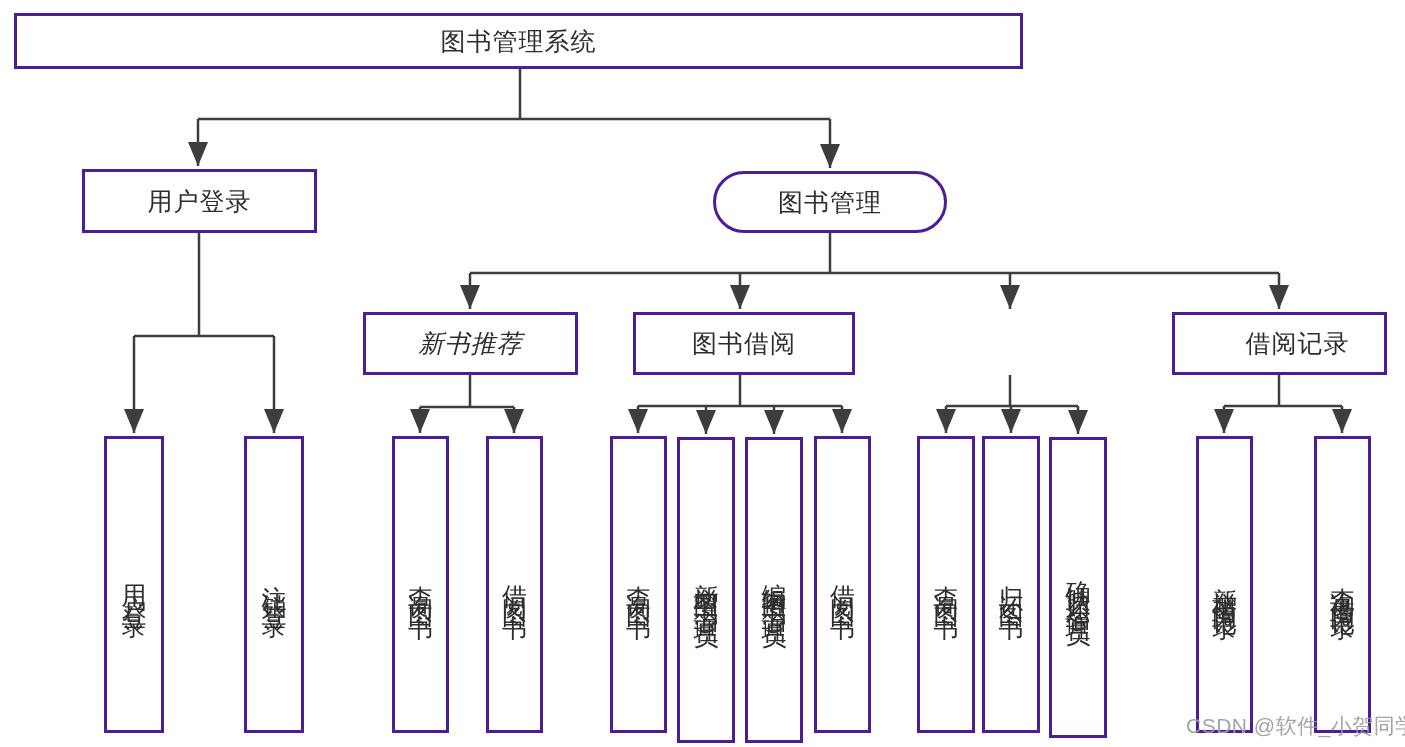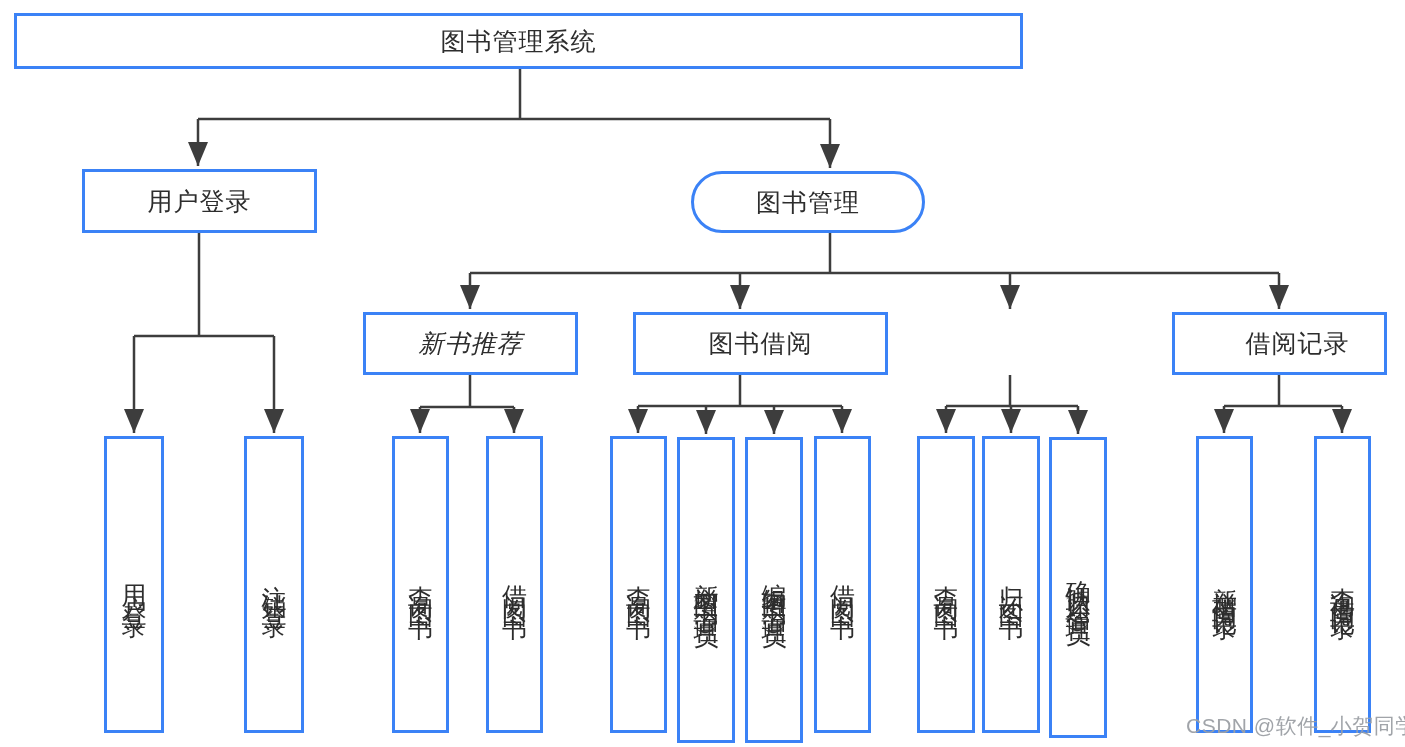--- a/index.html
+++ b/index.html
@@ -14,21 +14,21 @@
   .connectors {
     position: absolute;
     left: 0; top: 0;
     width: 1405px; height: 747px;
     z-index: 1;
   }
   .box {
     position: absolute;
     box-sizing: border-box;
     background: #ffffff;
-    border: 3px solid #3b82f6;
+    border: 3px solid #4c1d95;
     display: flex;
     align-items: center;
     justify-content: center;
     color: #2d2d2d;
     z-index: 2;
   }
   .h-label {
     font-size: 25px;
     letter-spacing: 1px;
     white-space: nowrap;
@@ -102,28 +102,28 @@
     </g>
   </svg>
 
   <div class="box" style="left:14px; top:13px; width:1009px; height:56px;">
     <span class="h-label">图书管理系统</span>
   </div>
 
   <div class="box" style="left:82px; top:169px; width:235px; height:64px;">
     <span class="h-label">用户登录</span>
   </div>
-  <div class="box" style="left:691px; top:171px; width:234px; height:62px;border-radius:31px;">
+  <div class="box" style="left:713px; top:171px; width:234px; height:62px;border-radius:31px;">
     <span class="h-label">图书管理</span>
   </div>
 
   <div class="box" style="left:363px; top:312px; width:215px; height:63px;font-style:italic;">
     <span class="h-label">新书推荐</span>
   </div>
-  <div class="box" style="left:633px; top:312px; width:255px; height:63px;">
+  <div class="box" style="left:633px; top:312px; width:222px; height:63px;">
     <span class="h-label">图书借阅</span>
   </div>
   <div class="box" style="left:1172px; top:312px; width:215px; height:63px;padding-left:36px;">
     <span class="h-label">借阅记录</span>
   </div>
 
   <div class="box leaf" style="left:104px; top:436px; width:60px; height:297px;">
     <span class="v-label">用户登录</span>
   </div>
   <div class="box leaf" style="left:244px; top:436px; width:60px; height:297px;">

